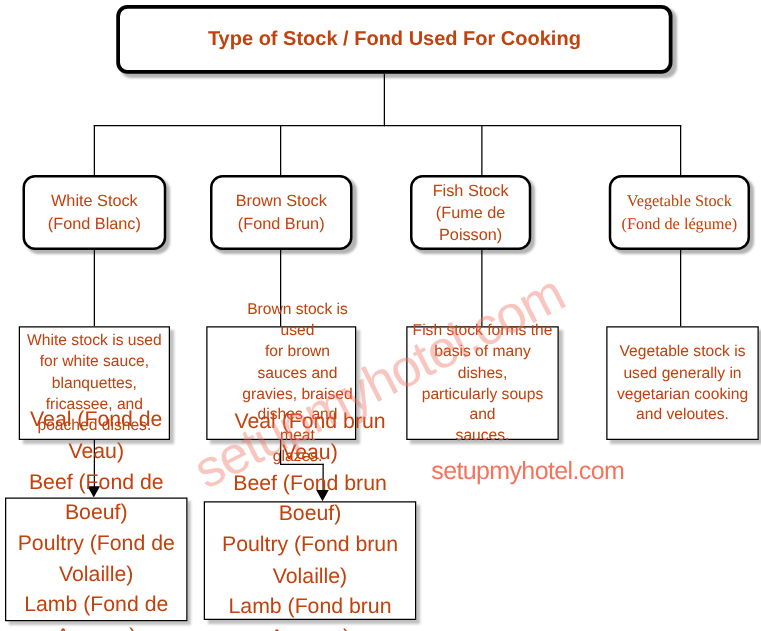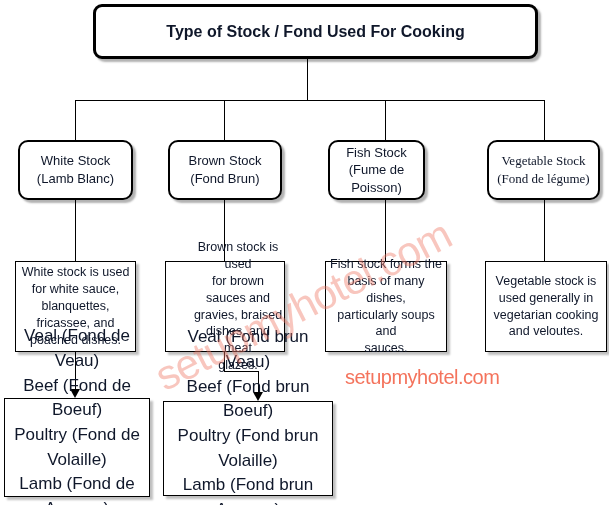--- a/index.html
+++ b/index.html
@@ -13,21 +13,21 @@
   }
   .box {
     position: absolute;
     background: #ffffff;
     border: 1px solid #000;
     box-sizing: border-box;
     display: flex;
     align-items: center;
     justify-content: center;
     text-align: center;
-    color: #0f172a;
+    color: #c2410c;
   }
   .rounded {
     border: 2px solid #000;
     border-radius: 10px;
     box-shadow: 3px 3px 2px rgba(0,0,0,0.30);
   }
   .square {
     box-shadow: 3px 3px 2px rgba(0,0,0,0.25);
   }
   .title-box {
@@ -82,21 +82,21 @@
 
   <div class="line" style="left:75px; top:100px; width:470px; height:1px;"></div>
 
   <div class="line" style="left:75px;  top:100px; width:1px; height:40px;"></div>
   <div class="line" style="left:224px; top:100px; width:1px; height:40px;"></div>
   <div class="line" style="left:385px; top:100px; width:1px; height:40px;"></div>
   <div class="line" style="left:544px; top:100px; width:1px; height:40px;"></div>
 
   <div class="box rounded stock" style="left:18px;  width:115px;">
     <span class="multiline">White Stock
-(Lamb Blanc)</span>
+(Fond Blanc)</span>
   </div>
   <div class="box rounded stock" style="left:168px; width:114px;">
     <span class="multiline">Brown Stock
 (Fond Brun)</span>
   </div>
   <div class="box rounded stock" style="left:328px; width:97px;">
     <span class="multiline">Fish Stock
 (Fume de Poisson)</span>
   </div>
   <div class="box rounded stock" style="left:487px; width:113px;font-family:Liberation Serif, serif;">

